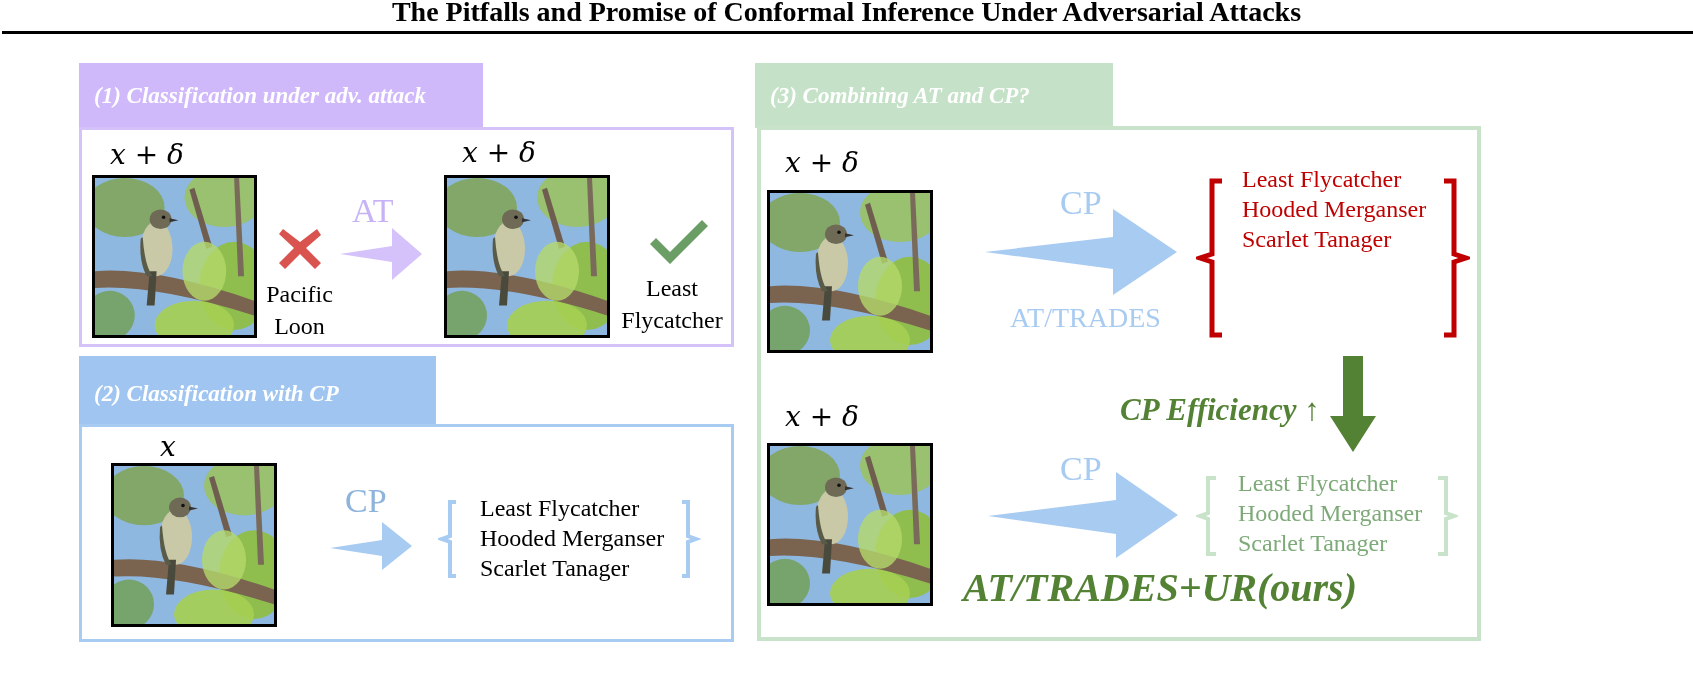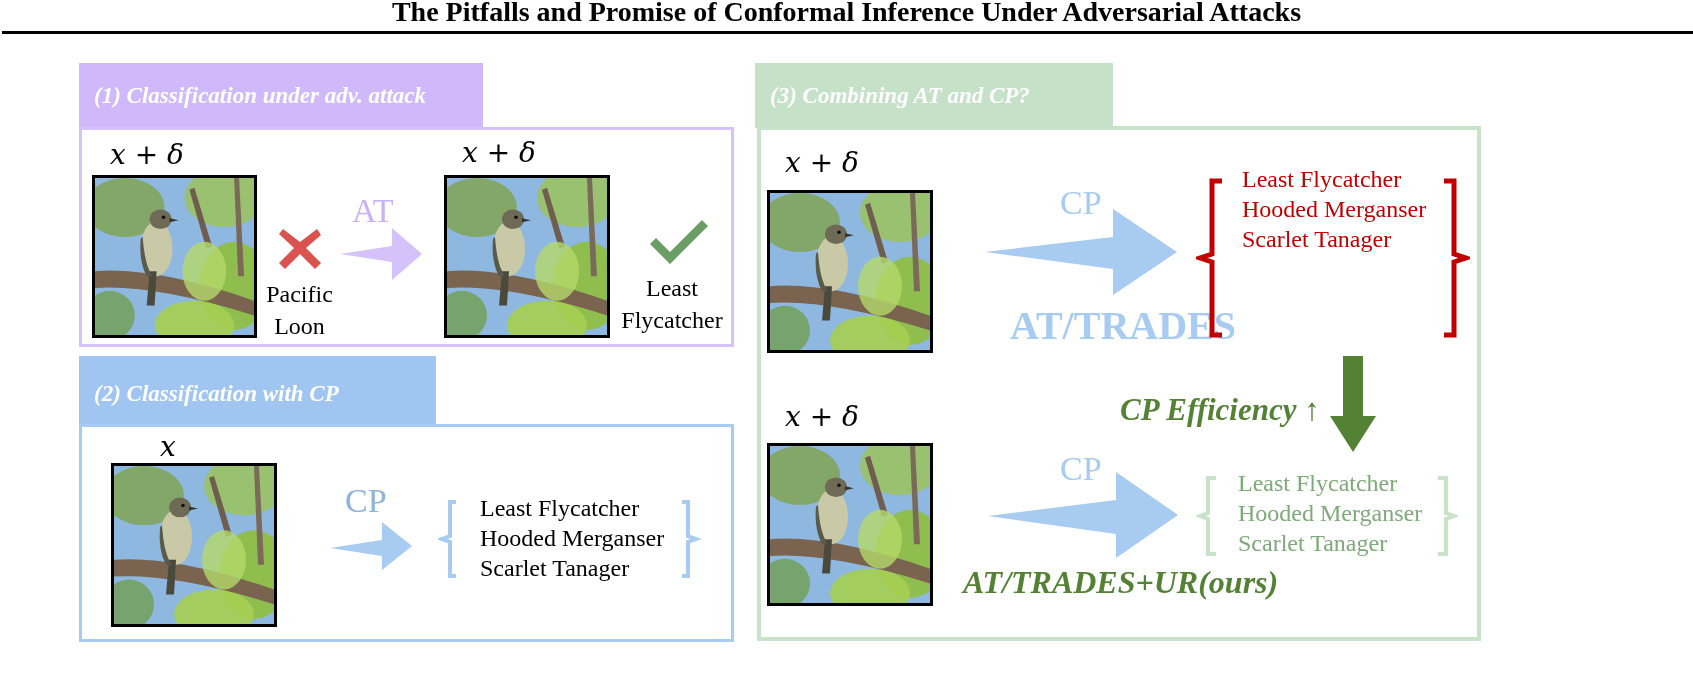--- a/index.html
+++ b/index.html
@@ -155,21 +155,21 @@
   <svg viewBox="0 0 160 160" preserveAspectRatio="none">
       <use href="#bird-scene"></use>
     </svg>
 </div>
 <div class="abs cp-label" style="left:1060px; top:184px; color:#a8cbf2;">CP</div>
 <div class="abs" style="left:985px; top:209px; width:192px; height:86px;">
   <svg viewBox="0 0 192 86" width="192" height="86">
     <path d="M0 43 L128 28 L128 0 L192 43 L128 86 L128 60 Z" fill="#a8cbf2"></path>
   </svg>
 </div>
-<div class="abs" style="left:1010px; top:302px; font-size:40px; color:#a8cbf2;font-weight:bold;">AT/TRADES</div>
+<div class="abs" style="left:1010px; top:302px; font-size:28px; color:#a8cbf2;">AT/TRADES</div>
 
 <div class="abs" style="left:1196px; top:178px; width:30px; height:160px;">
   <svg viewBox="0 0 30 160" width="30" height="160">
       <path d="M26 3 L16 3 L16 76 L4 80 L16 84 L16 157 L26 157" fill="none" stroke="#c00000" stroke-width="5"></path>
     </svg>
 </div>
 <div class="abs list" style="left:1242px; top:164px; color:#c00000;">
   <div>Least Flycatcher</div>
   <div>Hooded Merganser</div>
   <div>Scarlet Tanager</div>
@@ -199,21 +199,21 @@
   <svg viewBox="0 0 160 160" preserveAspectRatio="none">
       <use href="#bird-scene"></use>
     </svg>
 </div>
 <div class="abs cp-label" style="left:1060px; top:450px; color:#a8cbf2;">CP</div>
 <div class="abs" style="left:988px; top:472px; width:190px; height:86px;">
   <svg viewBox="0 0 190 86" width="190" height="86">
     <path d="M0 44 L128 28 L128 0 L190 43 L128 86 L128 62 Z" fill="#a8cbf2"></path>
   </svg>
 </div>
-<div class="abs" style="left:963px; top:564px; font-size:32px; font-weight:bold; font-style:italic; color:#548235; white-space:nowrap;font-family:Liberation Serif, serif;">AT/TRADES+UR(ours)</div>
+<div class="abs" style="left:963px; top:564px; font-size:40px; font-weight:bold; font-style:italic; color:#548235; white-space:nowrap;font-family:Liberation Serif, serif;">AT/TRADES+UR(ours)</div>
 
 <div class="abs" style="left:1196px; top:476px; width:24px; height:80px;">
   <svg viewBox="0 0 24 80" width="24" height="80">
       <path d="M20 2 L12 2 L12 37 L4 40 L12 43 L12 78 L20 78" fill="none" stroke="#c9e3cb" stroke-width="4"></path>
     </svg>
 </div>
 <div class="abs list" style="left:1238px; top:468px; color:#7daa78;">
   <div>Least Flycatcher</div>
   <div>Hooded Merganser</div>
   <div>Scarlet Tanager</div>

